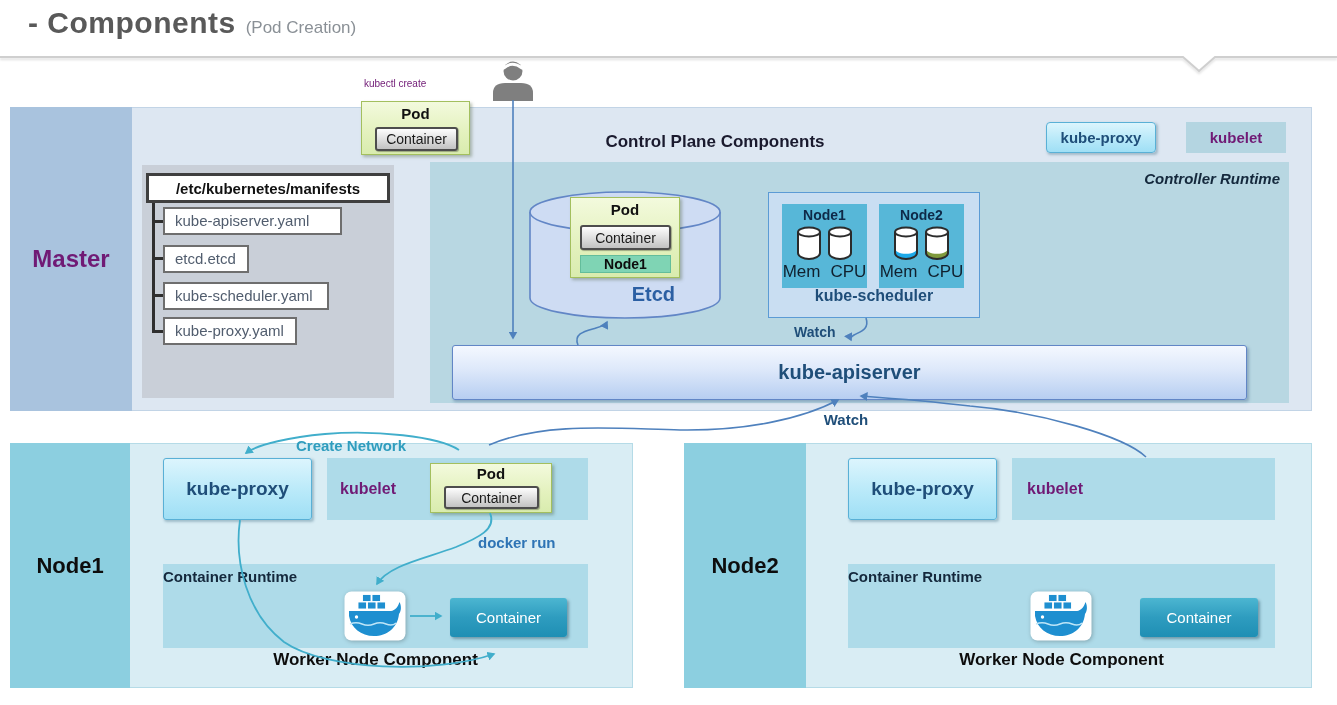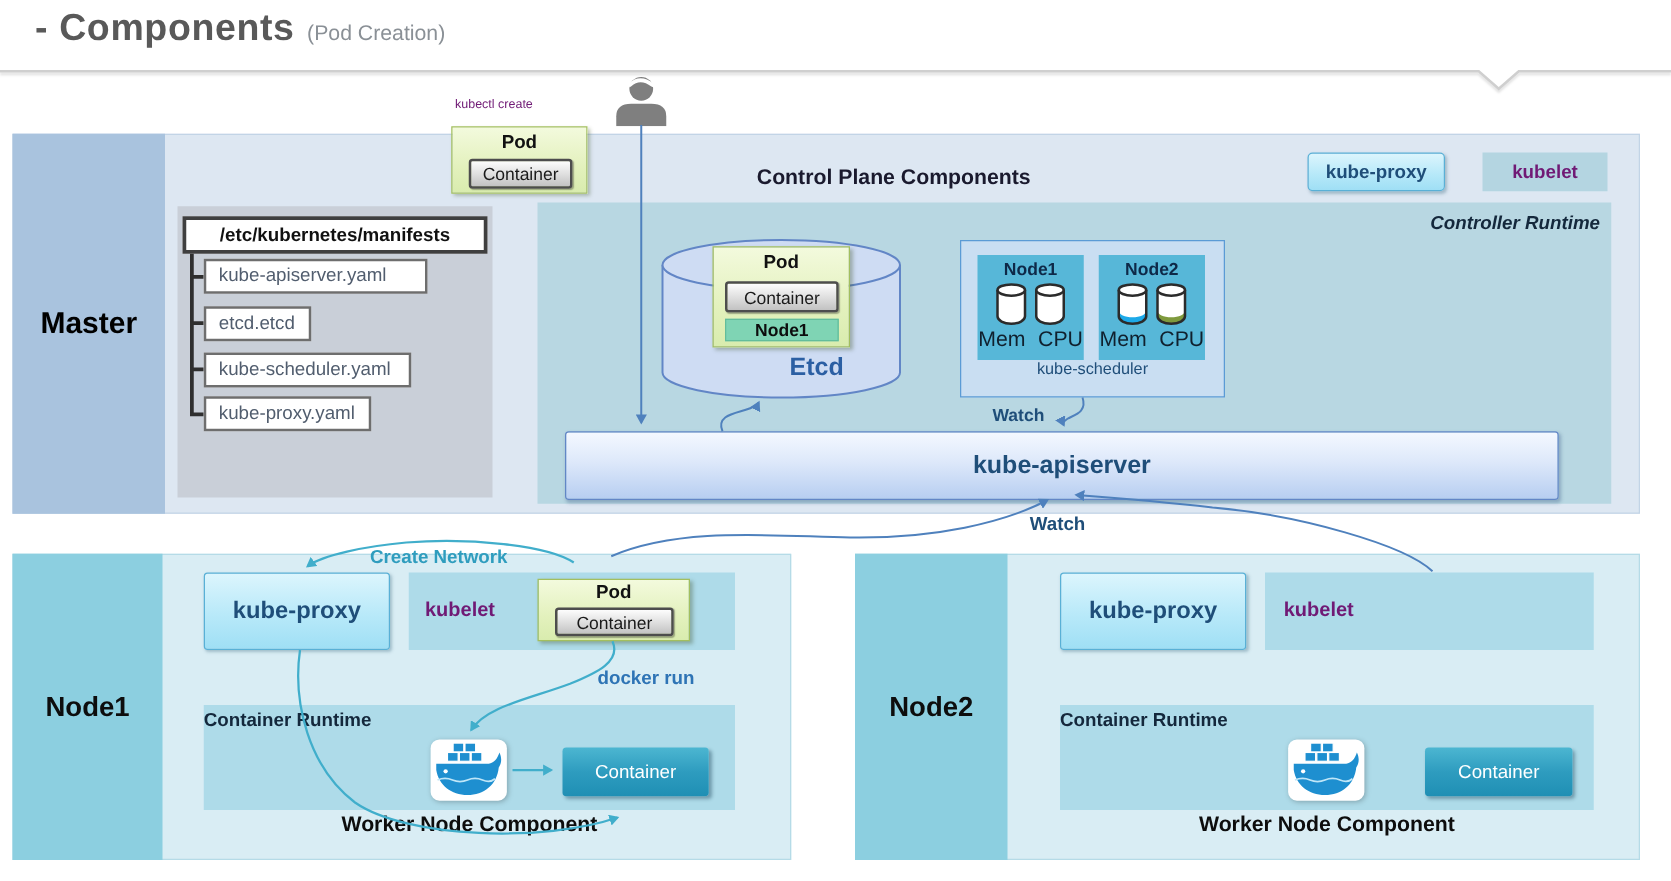--- a/index.html
+++ b/index.html
@@ -7,21 +7,21 @@
   #canvas { position: relative; width: 1337px; height: 705px; background: #fff; overflow: hidden; }
   .abs { position: absolute; }
 
   
   .page-title { left: 28px; top: 6px; font-size: 30px; font-weight: 700; color: #595959; letter-spacing: .5px; }
   .page-subtitle { font-size: 17px; font-weight: 400; color: #8a9096; margin-left: 10px; letter-spacing: 0; }
 
   
   .master-box { left: 10px; top: 107px; width: 1302px; height: 304px; background: #dde7f2; border: 1px solid #c2d4e6; z-index: 1; }
   .master-sidebar { left: 10px; top: 107px; width: 122px; height: 304px; background: #a9c3de; z-index: 2;
-                    display: flex; align-items: center; justify-content: center; font-size: 24px; font-weight: 700; color: #000000; }
+                    display: flex; align-items: center; justify-content: center; font-size: 24px; font-weight: 700; color: #701a75; }
   .section-label { font-weight: 700; color: #1a1a2e; }
 
   .manifest-box { left: 142px; top: 165px; width: 252px; height: 233px; background: #c9cfd8; z-index: 2; }
   .manifest-header { left: 146px; top: 173px; width: 244px; height: 30px; background: #fff; border: 3px solid #3f3f3f;
                      font-size: 15px; font-weight: 700; color: #111; text-align: center; line-height: 25px; z-index: 3; }
   .tree-line { background: #2f2f2f; z-index: 3; }
   .manifest-item { background: #fff; border: 2px solid #6e6e6e; height: 28px; font-size: 15px; color: #515d6e;
                    padding-left: 10px; line-height: 24px; z-index: 3; white-space: nowrap; }
 
   .controller-box { left: 430px; top: 162px; width: 859px; height: 241px; background: #b8d7e2; z-index: 2; }
@@ -45,21 +45,21 @@
   .node-tag { position: absolute; background: #7fd4b4; border: 1px solid #63bd9b; font-size: 14px; font-weight: 700;
               color: #0d0d0d; display: flex; align-items: center; justify-content: center; }
 
   
   .etcd-label { left: 575px; top: 283px; width: 100px; text-align: right; font-size: 20px; font-weight: 700; color: #2b5fa3; z-index: 4; }
   .sched-box { left: 768px; top: 192px; width: 212px; height: 126px; background: #c9def2; border: 1.5px solid #5b9bd5; z-index: 3; }
   .sched-node { position: absolute; top: 11px; width: 85px; height: 84px; background: #57b7d8; text-align: center; }
   .sched-node-name { font-size: 14px; font-weight: 700; color: #0e2948; margin-top: 3px; }
   .cyl-row { display: flex; justify-content: center; gap: 5px; margin-top: 2px; }
   .muc-row { display: flex; justify-content: center; gap: 10px; font-size: 17px; color: #10202e; margin-top: 1px; }
-  .sched-label { position: absolute; left: 0; top: 94px; width: 100%; text-align: center; font-size: 13px; font-weight: 400; color: #1f4e79; }
+  .sched-label { position: absolute; left: 0; top: 94px; width: 100%; text-align: center; font-size: 16px; font-weight: 700; color: #1f4e79; }
 
   .apiserver { left: 452px; top: 345px; width: 795px; height: 55px; z-index: 3;
                background: linear-gradient(180deg, #f4f8ff 0%, #dde8fa 45%, #b7cef1 100%);
                border: 1.5px solid #6286c6; border-radius: 3px; box-shadow: 1.5px 2px 3px rgba(70,100,140,.4);
                display: flex; align-items: center; justify-content: center; font-size: 20px; font-weight: 700; color: #1f4e79; }
 
   .watch-label { font-size: 15px; font-weight: 700; color: #1f4e79; z-index: 4; }
 
   
   .node-box { top: 443px; height: 245px; background: #d9edf4; border: 1px solid #b5dbe7; z-index: 1; }

